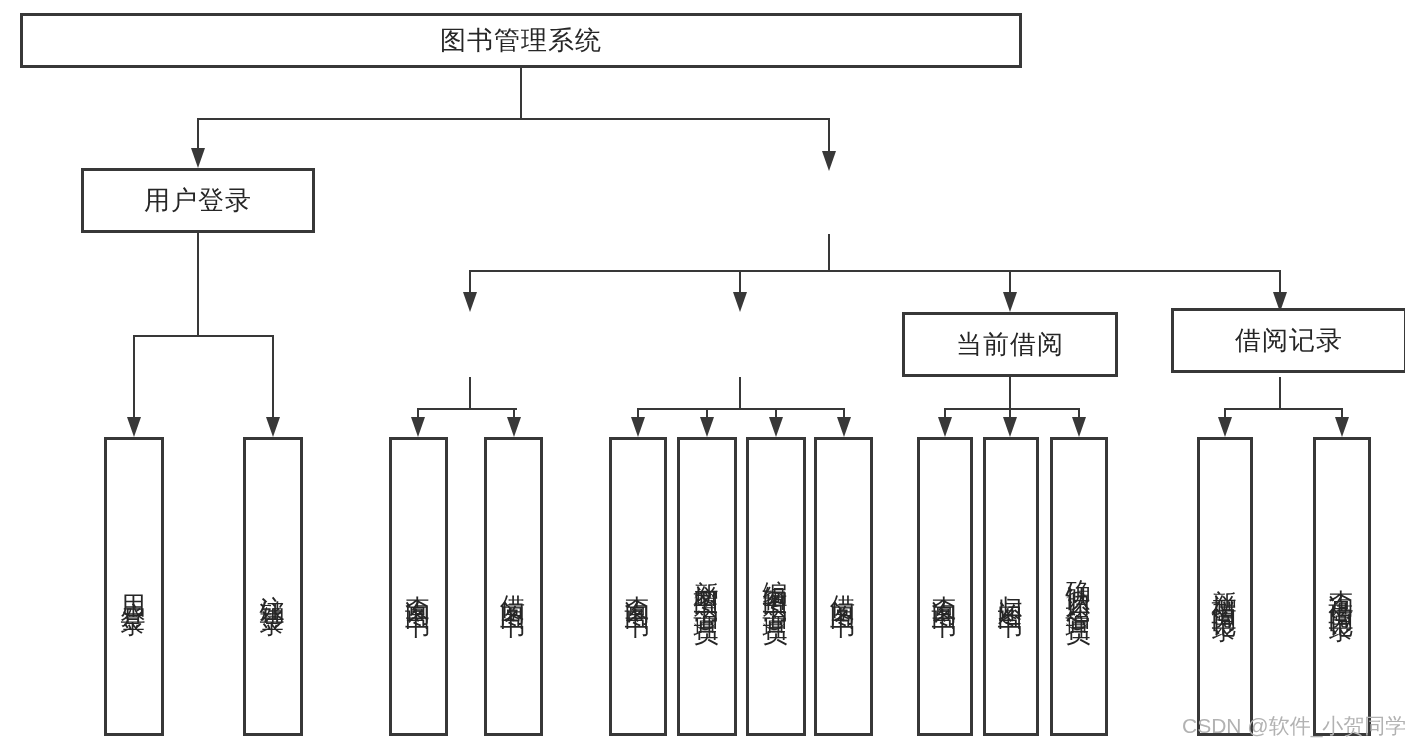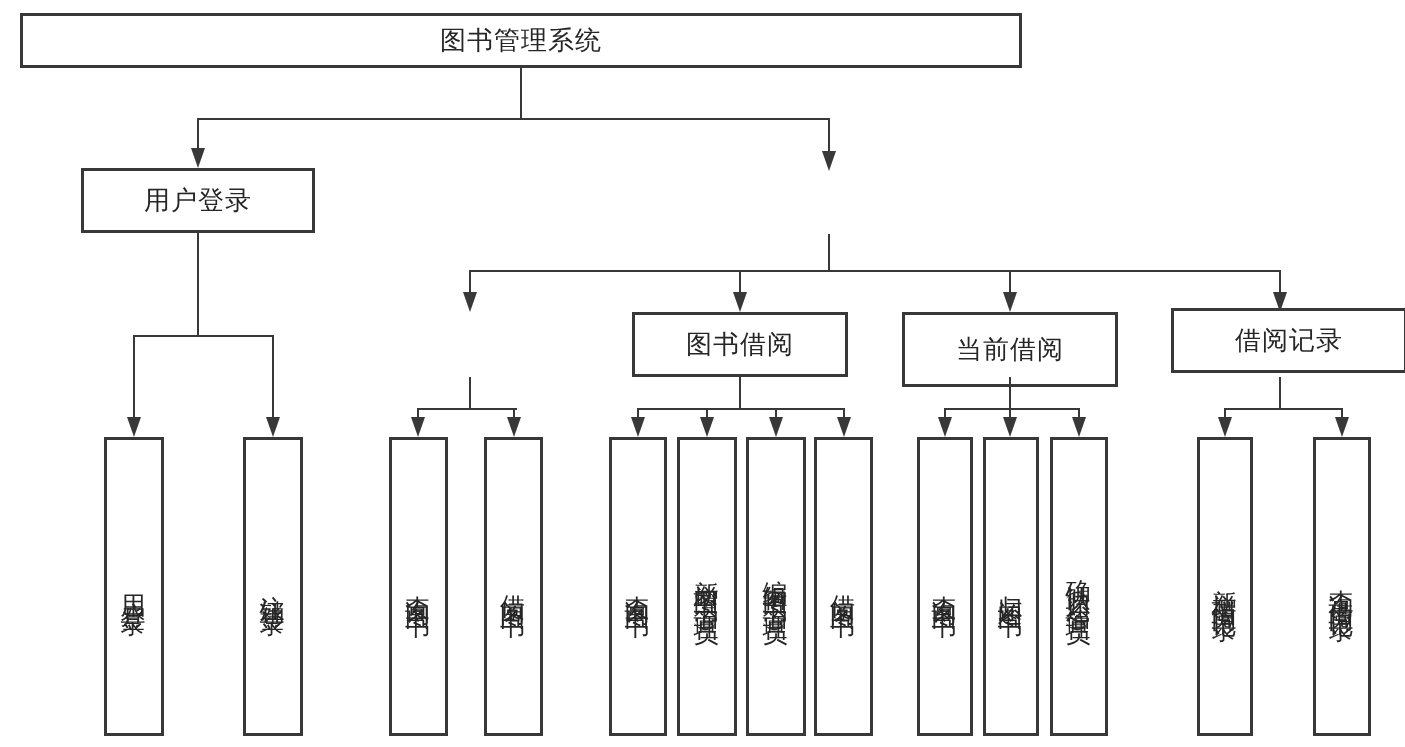--- a/index.html
+++ b/index.html
@@ -69,24 +69,21 @@
   <div class="hline" style="left:469px;top:270px;width:812px"></div>
   <div class="vline" style="left:469px;top:270px;height:24px"></div>
   <div class="arrow" style="left:463px;top:292px"></div>
   <div class="vline" style="left:739px;top:270px;height:24px"></div>
   <div class="arrow" style="left:733px;top:292px"></div>
   <div class="vline" style="left:1009px;top:270px;height:24px"></div>
   <div class="arrow" style="left:1003px;top:292px"></div>
   <div class="vline" style="left:1279px;top:270px;height:24px"></div>
   <div class="arrow" style="left:1273px;top:292px"></div>
 
-  <div class="box" style="left:632px;top:312px;width:216px;height:65px">
-    <span class="h-label">图书借阅</span>
-  </div>
-  <div class="box" style="left:902px;top:312px;width:216px;height:75px">
+  <div class="box" style="left:902px;top:312px;width:216px;height:65px">
     <span class="h-label">当前借阅</span>
   </div>
   <div class="box" style="left:1171px;top:308px;width:236px;height:65px">
     <span class="h-label">借阅记录</span>
   </div>
 
   <div class="vline" style="left:469px;top:377px;height:31px"></div>
   <div class="hline" style="left:417px;top:408px;width:100px"></div>
   <div class="vline" style="left:417px;top:408px;height:11px"></div>
   <div class="arrow" style="left:411px;top:417px"></div>
@@ -157,14 +154,15 @@
     <span class="v-label">确认归还（管理员）</span>
   </div>
 
   <div class="box" style="left:1197px;top:437px;width:56px;height:299px">
     <span class="v-label">新增借阅记录</span>
   </div>
   <div class="box" style="left:1313px;top:437px;width:58px;height:299px">
     <span class="v-label">查询借阅记录</span>
   </div>
 
+  <div class="watermark">CSDN @软件_小贺同学</div>
 
 </div>
 
 </body></html>

